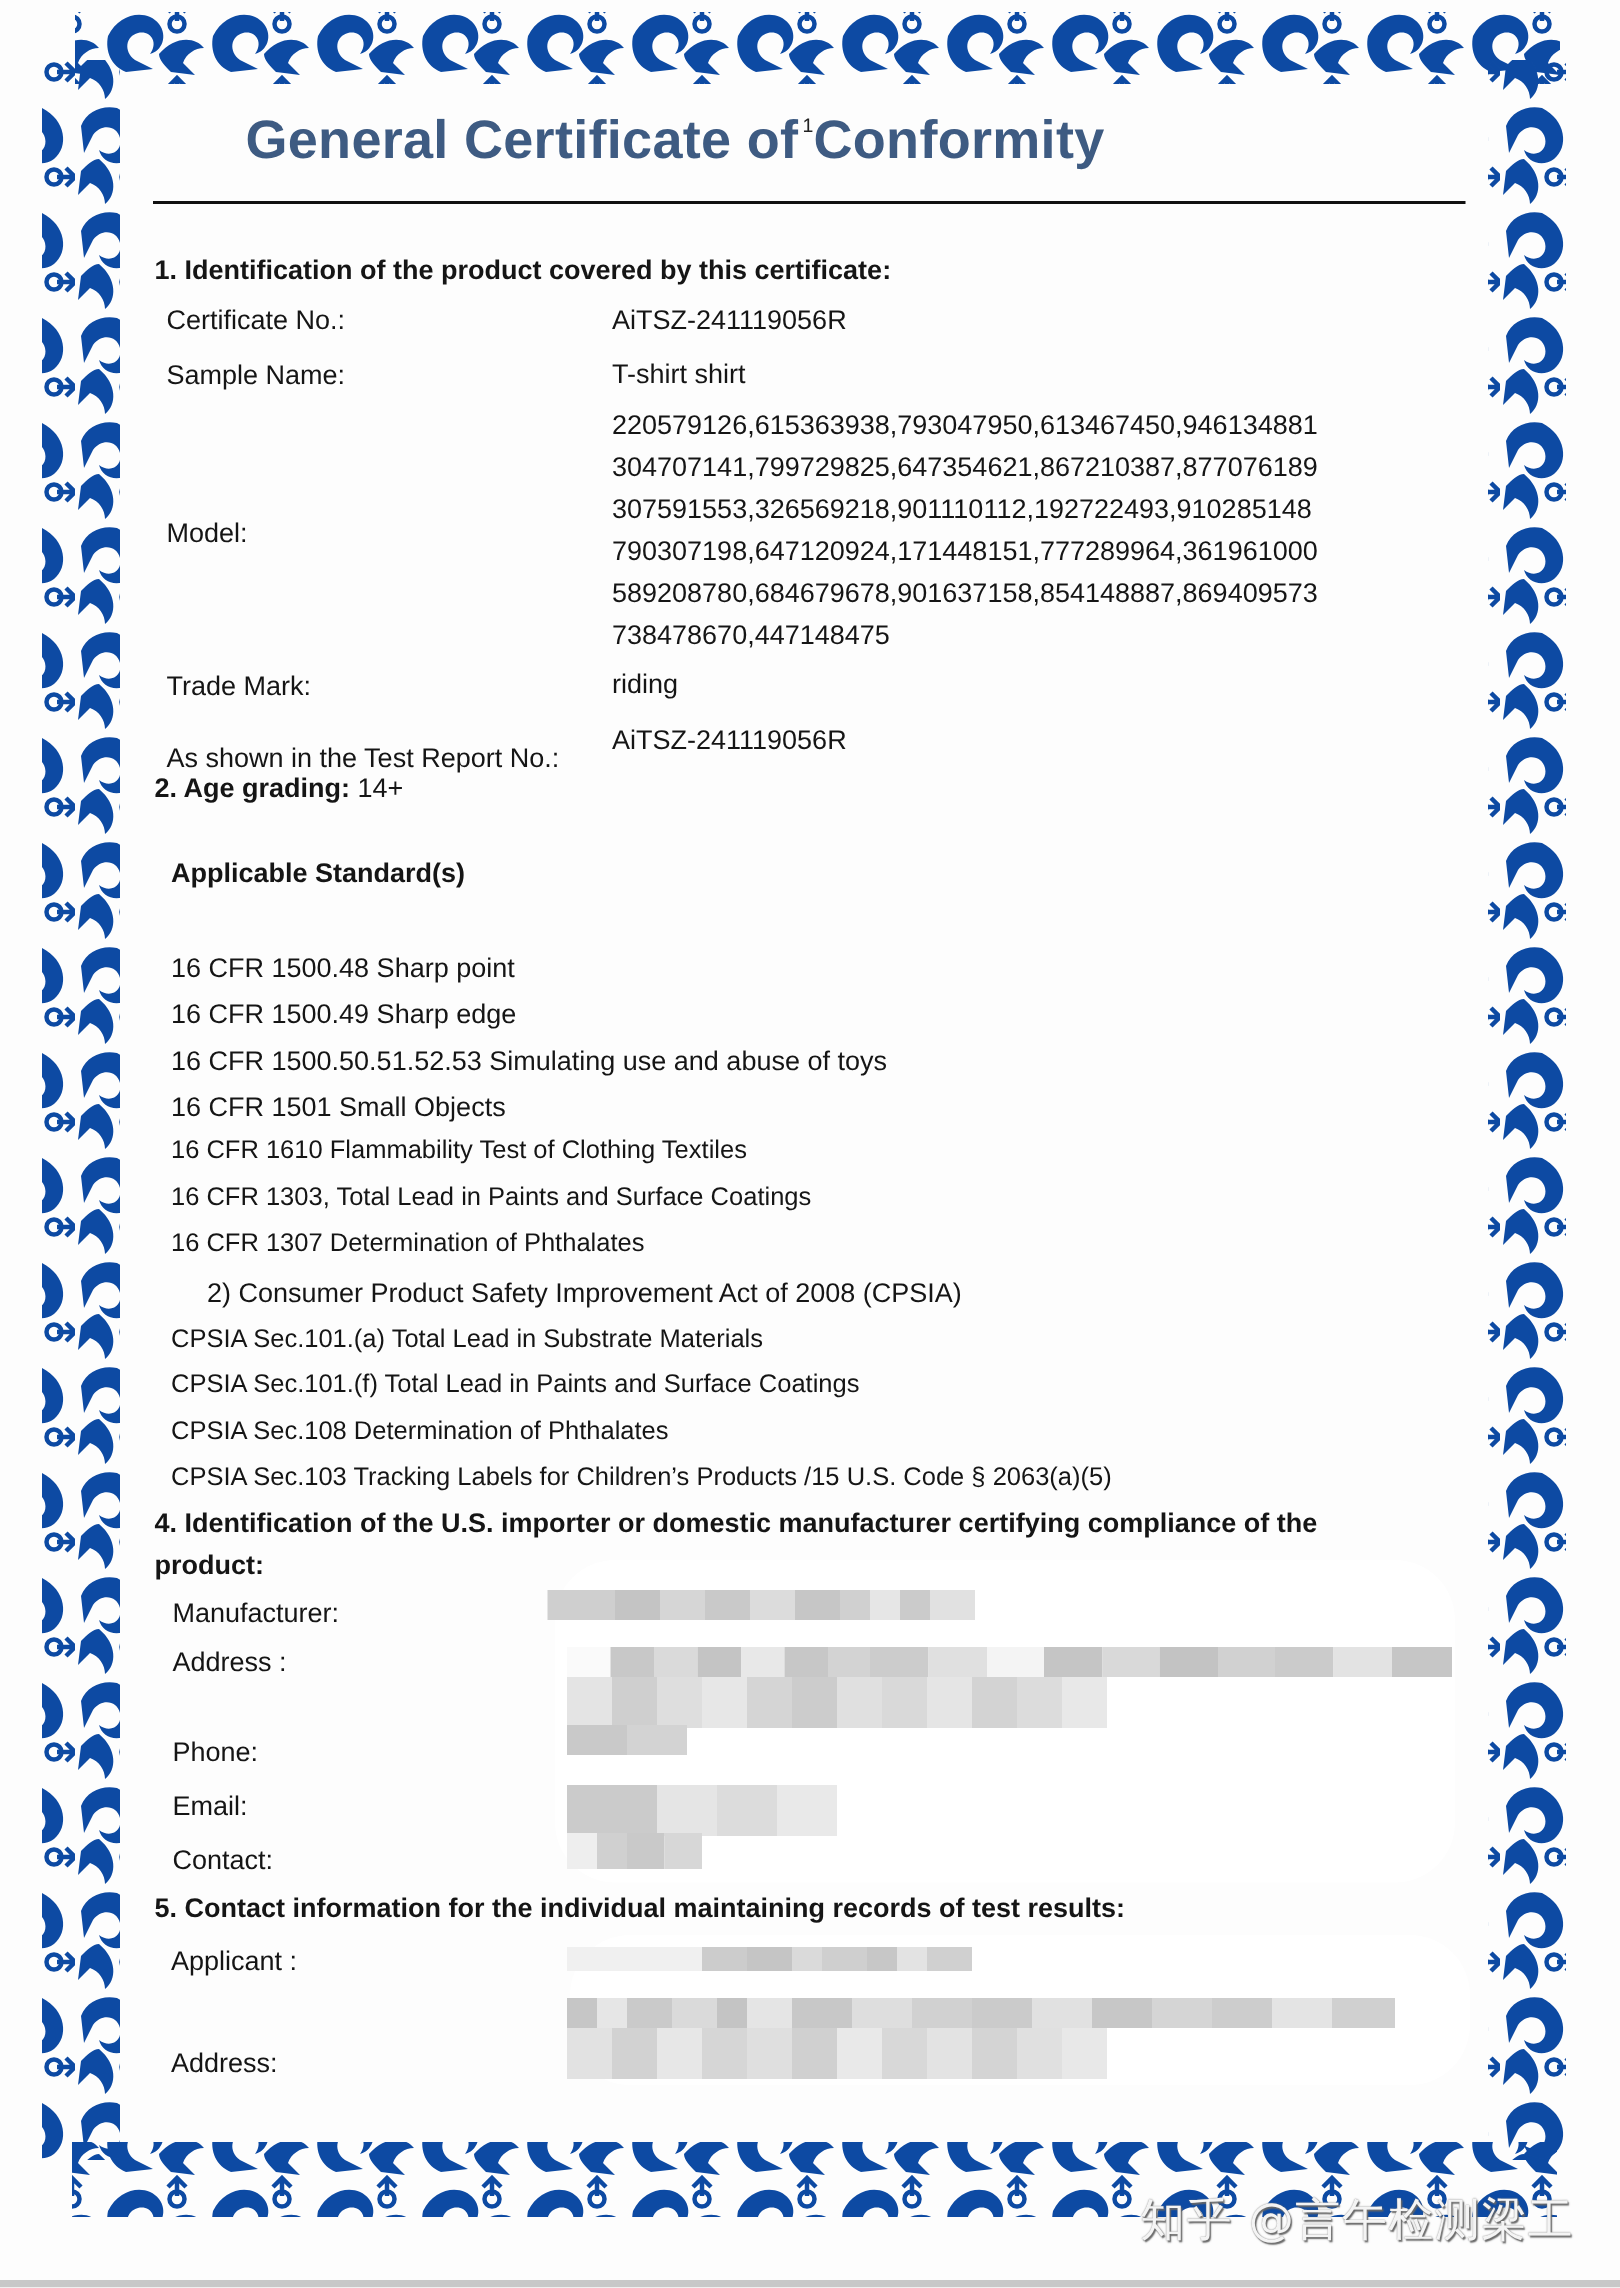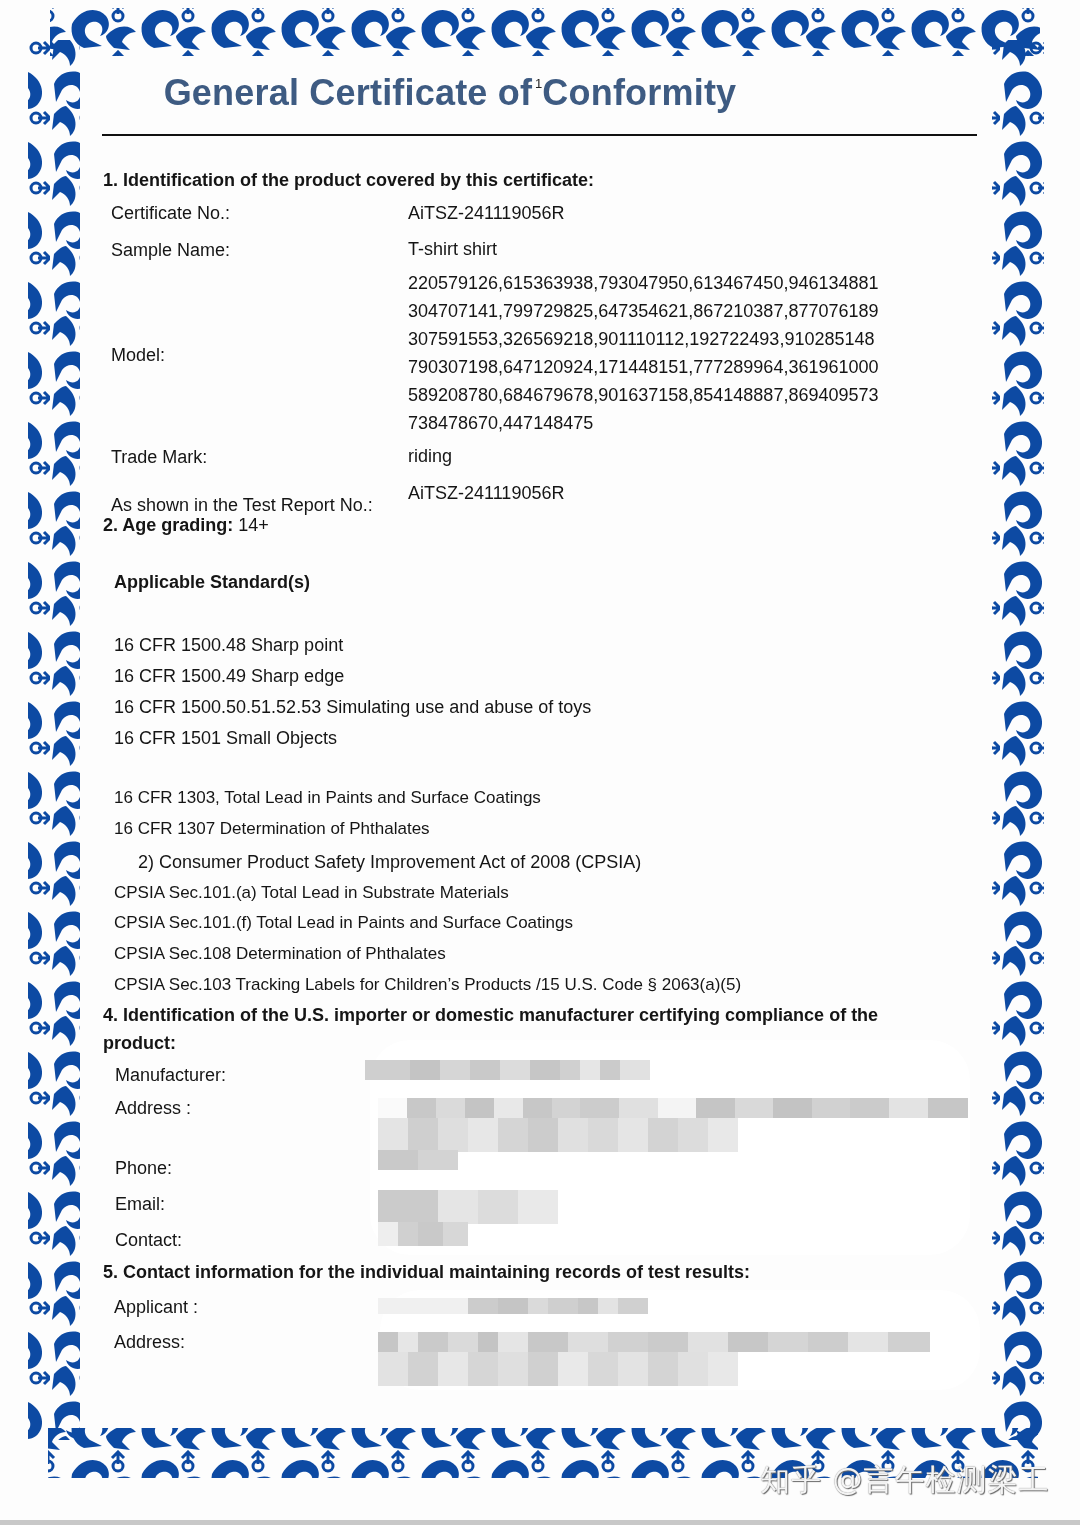--- a/index.html
+++ b/index.html
@@ -90,20 +90,21 @@
   <div class="txt" style="left:103px; top:515px;">
     <span class="b">2.  Age grading:</span><span> 14+</span>
   </div>
 
   <div class="txt b" style="left:114px; top:572px;">Applicable Standard(s)</div>
 
   <div class="txt std" style="top:635px;">16 CFR 1500.48 Sharp point</div>
   <div class="txt std" style="top:666px;">16 CFR 1500.49 Sharp edge</div>
   <div class="txt std" style="top:697px;">16 CFR 1500.50.51.52.53 Simulating use and abuse of toys</div>
   <div class="txt std" style="top:728px;">16 CFR 1501 Small Objects</div>
+  <div class="txt std" style="top:757px; font-size:17px;">16 CFR 1610 Flammability Test of Clothing Textiles</div>
   <div class="txt std" style="top:788px; font-size:17px;">16 CFR 1303, Total Lead in Paints and Surface Coatings</div>
   <div class="txt std" style="top:819px; font-size:17px;">16 CFR 1307 Determination of Phthalates</div>
   <div class="txt std" style="top:852px;margin-left:24px;">2) Consumer Product Safety Improvement Act of 2008 (CPSIA)</div>
   <div class="txt std" style="top:883px; font-size:17px;">CPSIA Sec.101.(a) Total Lead in Substrate Materials</div>
   <div class="txt std" style="top:913px; font-size:17px;">CPSIA Sec.101.(f) Total Lead in Paints and Surface Coatings</div>
   <div class="txt std" style="top:944px; font-size:17px;">CPSIA Sec.108 Determination of Phthalates</div>
   <div class="txt std" style="top:975px; font-size:17px;">CPSIA Sec.103 Tracking Labels for Children’s Products /15 U.S. Code § 2063(a)(5)</div>
 
   <div class="txt sec" style="left:103px; top:1005px;">4.  Identification of the U.S. importer or domestic manufacturer certifying compliance of the</div>
   <div class="txt sec" style="left:103px; top:1033px;">product:</div>
@@ -174,21 +175,21 @@
     <div class="mosaic" style="left:378px; top:1222px; height:24px; width:90px;">
       <span style="width:20px;background:#eeeeee"></span>
         <span style="width:20px;background:#d0d0d0"></span>
         <span style="width:25px;background:#c9c9c9"></span>
         <span style="width:25px;background:#d7d7d7"></span>
     </div>
   </div>
 
   <div class="txt sec" style="left:103px; top:1262px;">5.  Contact information for the individual maintaining records of test results:</div>
   <div class="txt" style="left:114px; top:1297px;">Applicant :</div>
-  <div class="txt" style="left:114px; top:1332px;">Address:</div>
+  <div class="txt" style="left:114px; top:1365px;">Address:</div>
 
   <div>
     <div class="smear" style="left:380px; top:1290px; width:600px; height:100px;"></div>
     <div class="mosaic" style="left:378px; top:1298px; height:16px; width:270px;">
       <span style="width:90px;background:#f0f0f0"></span>
         <span style="width:30px;background:#cccccc"></span>
         <span style="width:30px;background:#c5c5c5"></span>
         <span style="width:20px;background:#dadada"></span>
         <span style="width:30px;background:#cfcfcf"></span>
         <span style="width:20px;background:#c7c7c7"></span>

